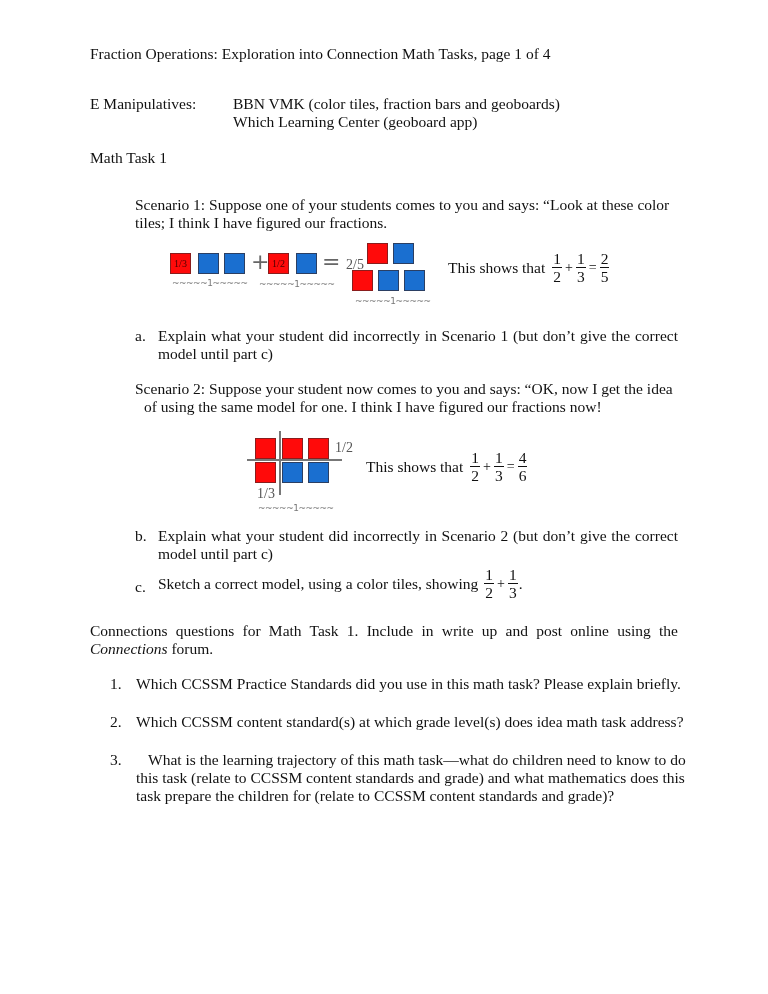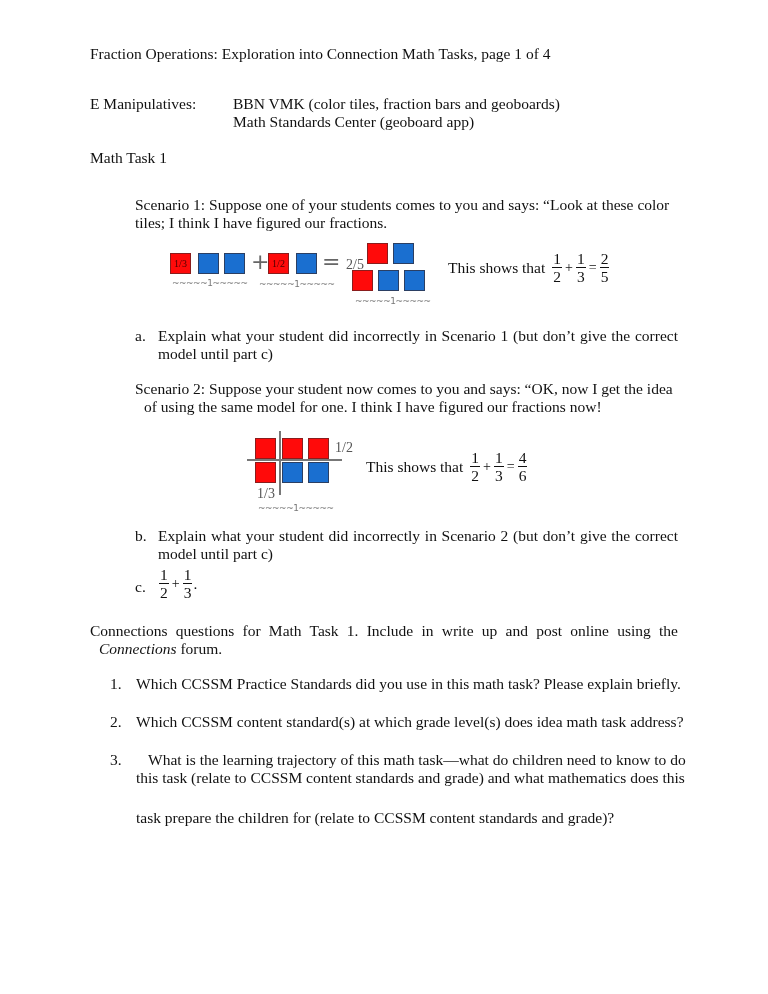--- a/index.html
+++ b/index.html
@@ -28,21 +28,21 @@
     .vline { position: absolute; width: 1.5px; background: #777; }
     .hline { position: absolute; height: 1.5px; background: #777; }
   </style>
 </head>
 <body>
 
 <div class="abs line bold" style="left:90px; top:45px;">Fraction Operations: Exploration into Connection Math Tasks, page 1 of 4</div>
 
 <div class="abs line bold" style="left:90px; top:95px;">E Manipulatives:</div>
 <div class="abs line" style="left:233px; top:95px;">BBN VMK (color tiles, fraction bars and geoboards)</div>
-<div class="abs line" style="left:233px; top:113px;">Math Standards Center (geoboard app)</div>
+<div class="abs line" style="left:233px; top:113px;">Which Learning Center (geoboard app)</div>
 
 <div class="abs line bold" style="left:90px; top:149px;">Math Task 1</div>
 
 <div class="abs line" style="left:135px; top:196px;">
   <span class="bold">Scenario 1:</span><span> Suppose one of your students comes to you and says: “Look at these color</span>
 </div>
 <div class="abs line" style="left:135px; top:214px;">tiles; I think I have figured our fractions.</div>
 
 <div class="abs" style="left:0; top:0;">
   <div class="tile red" style="left:170px; top:253px;">1/3</div>
@@ -125,39 +125,40 @@
       <span>6</span>
     </span>
 </div>
 
 <div class="abs line" style="left:135px; top:527px;">b.</div>
 <div class="abs line justify" style="left:158px; top:527px; width:520px;">Explain what your student did incorrectly in Scenario 2 (but don’t give the correct</div>
 <div class="abs line" style="left:158px; top:545px;">model until part c)</div>
 
 <div class="abs line" style="left:135px; top:578px;">c.</div>
 <div class="abs eqn" style="left:158px; top:566px;">
+  <span style="margin-right:5px;">Sketch a correct model, using a color tiles, showing</span>
   <span class="frac">
       <span class="num">1</span>
       <span>2</span>
     </span>
   <span class="sym">+</span>
   <span class="frac">
       <span class="num">1</span>
       <span>3</span>
     </span>
   <span>.</span>
 </div>
 
 <div class="abs line bold justify" style="left:90px; top:622px; width:588px;">Connections questions for Math Task 1. Include in write up and post online using the</div>
-<div class="abs line bold" style="left:90px; top:640px;margin-left:9px;">
+<div class="abs line bold" style="left:90px; top:640px;">
   <i>Connections</i><span> forum.</span>
 </div>
 
 <div class="abs line" style="left:110px; top:675px;">1.</div>
 <div class="abs line" style="left:136px; top:675px;">Which CCSSM Practice Standards did you use in this math task? Please explain briefly.</div>
 
 <div class="abs line" style="left:110px; top:713px;">2.</div>
 <div class="abs line" style="left:136px; top:713px;">Which CCSSM content standard(s) at which grade level(s) does idea math task address?</div>
 
 <div class="abs line" style="left:110px; top:751px;">3.</div>
 <div class="abs line" style="left:148px; top:751px;text-align:right;">What is the learning trajectory of this math task—what do children need to know to do</div>
 <div class="abs line" style="left:136px; top:769px;">this task (relate to CCSSM content standards and grade) and what mathematics does this</div>
-<div class="abs line" style="left:136px; top:809px;">task prepare the children for (relate to CCSSM content standards and grade)?</div>
+<div class="abs line" style="left:136px; top:787px;">task prepare the children for (relate to CCSSM content standards and grade)?</div>
 
 </body></html>

